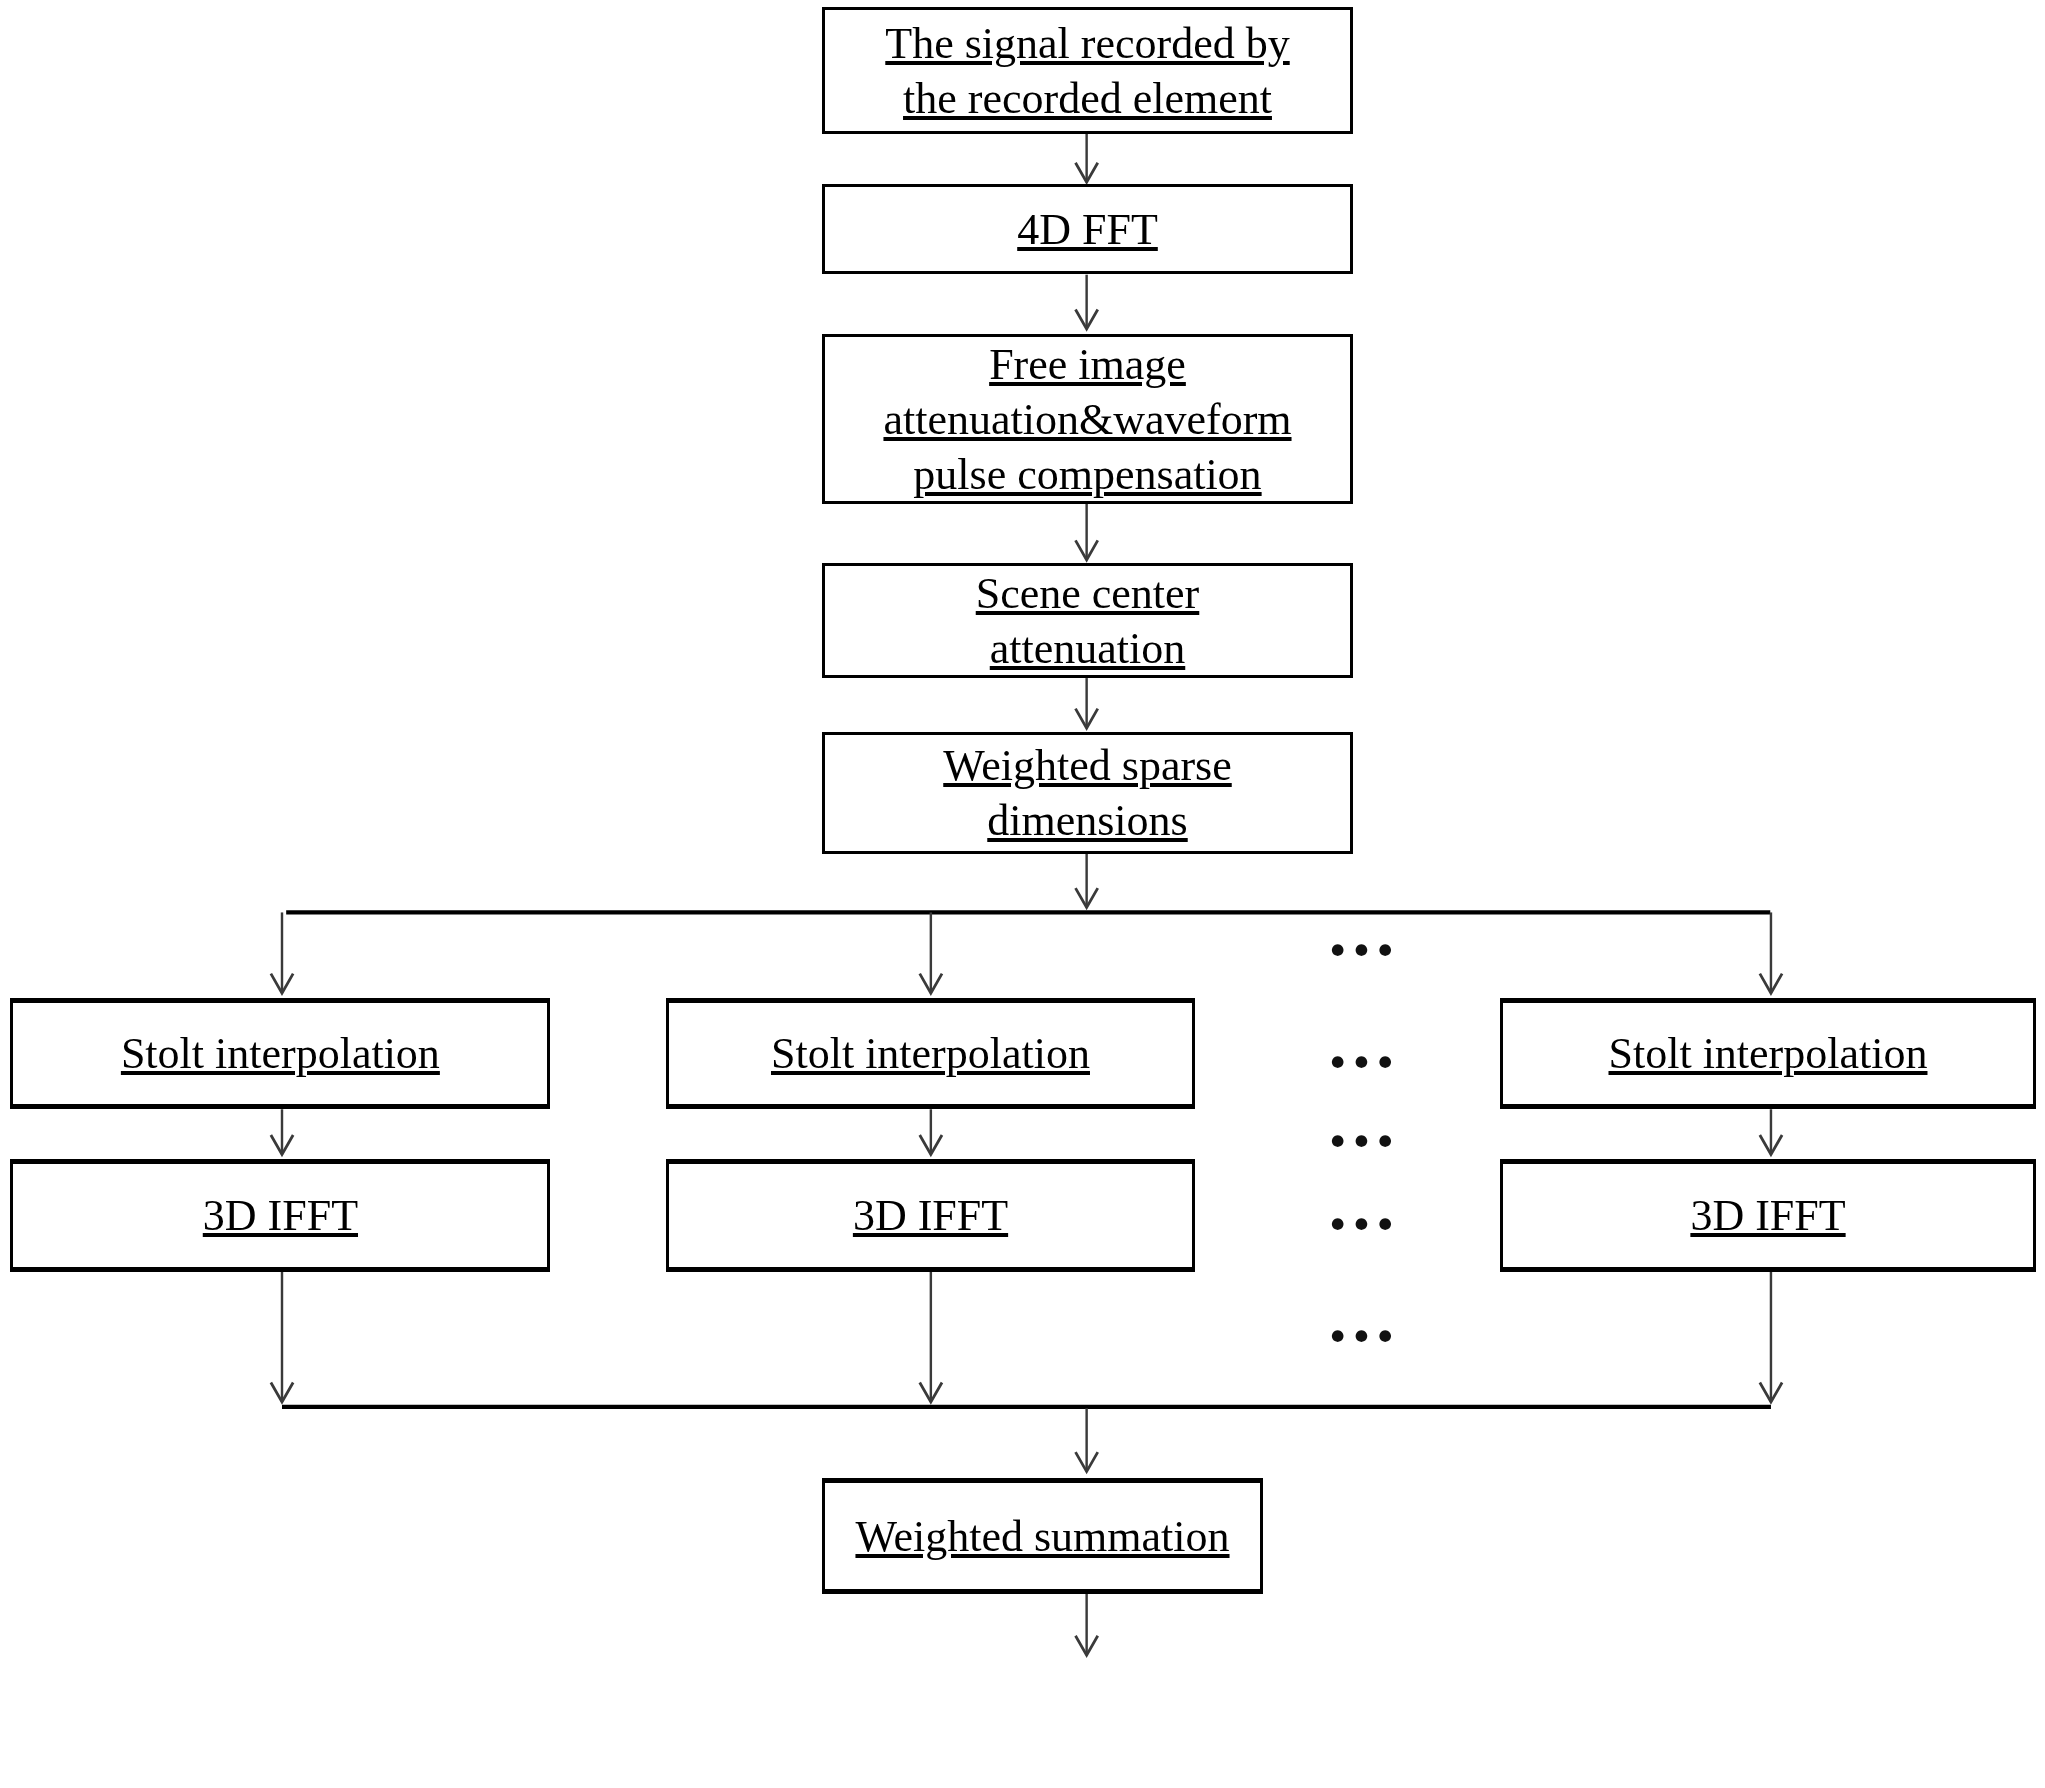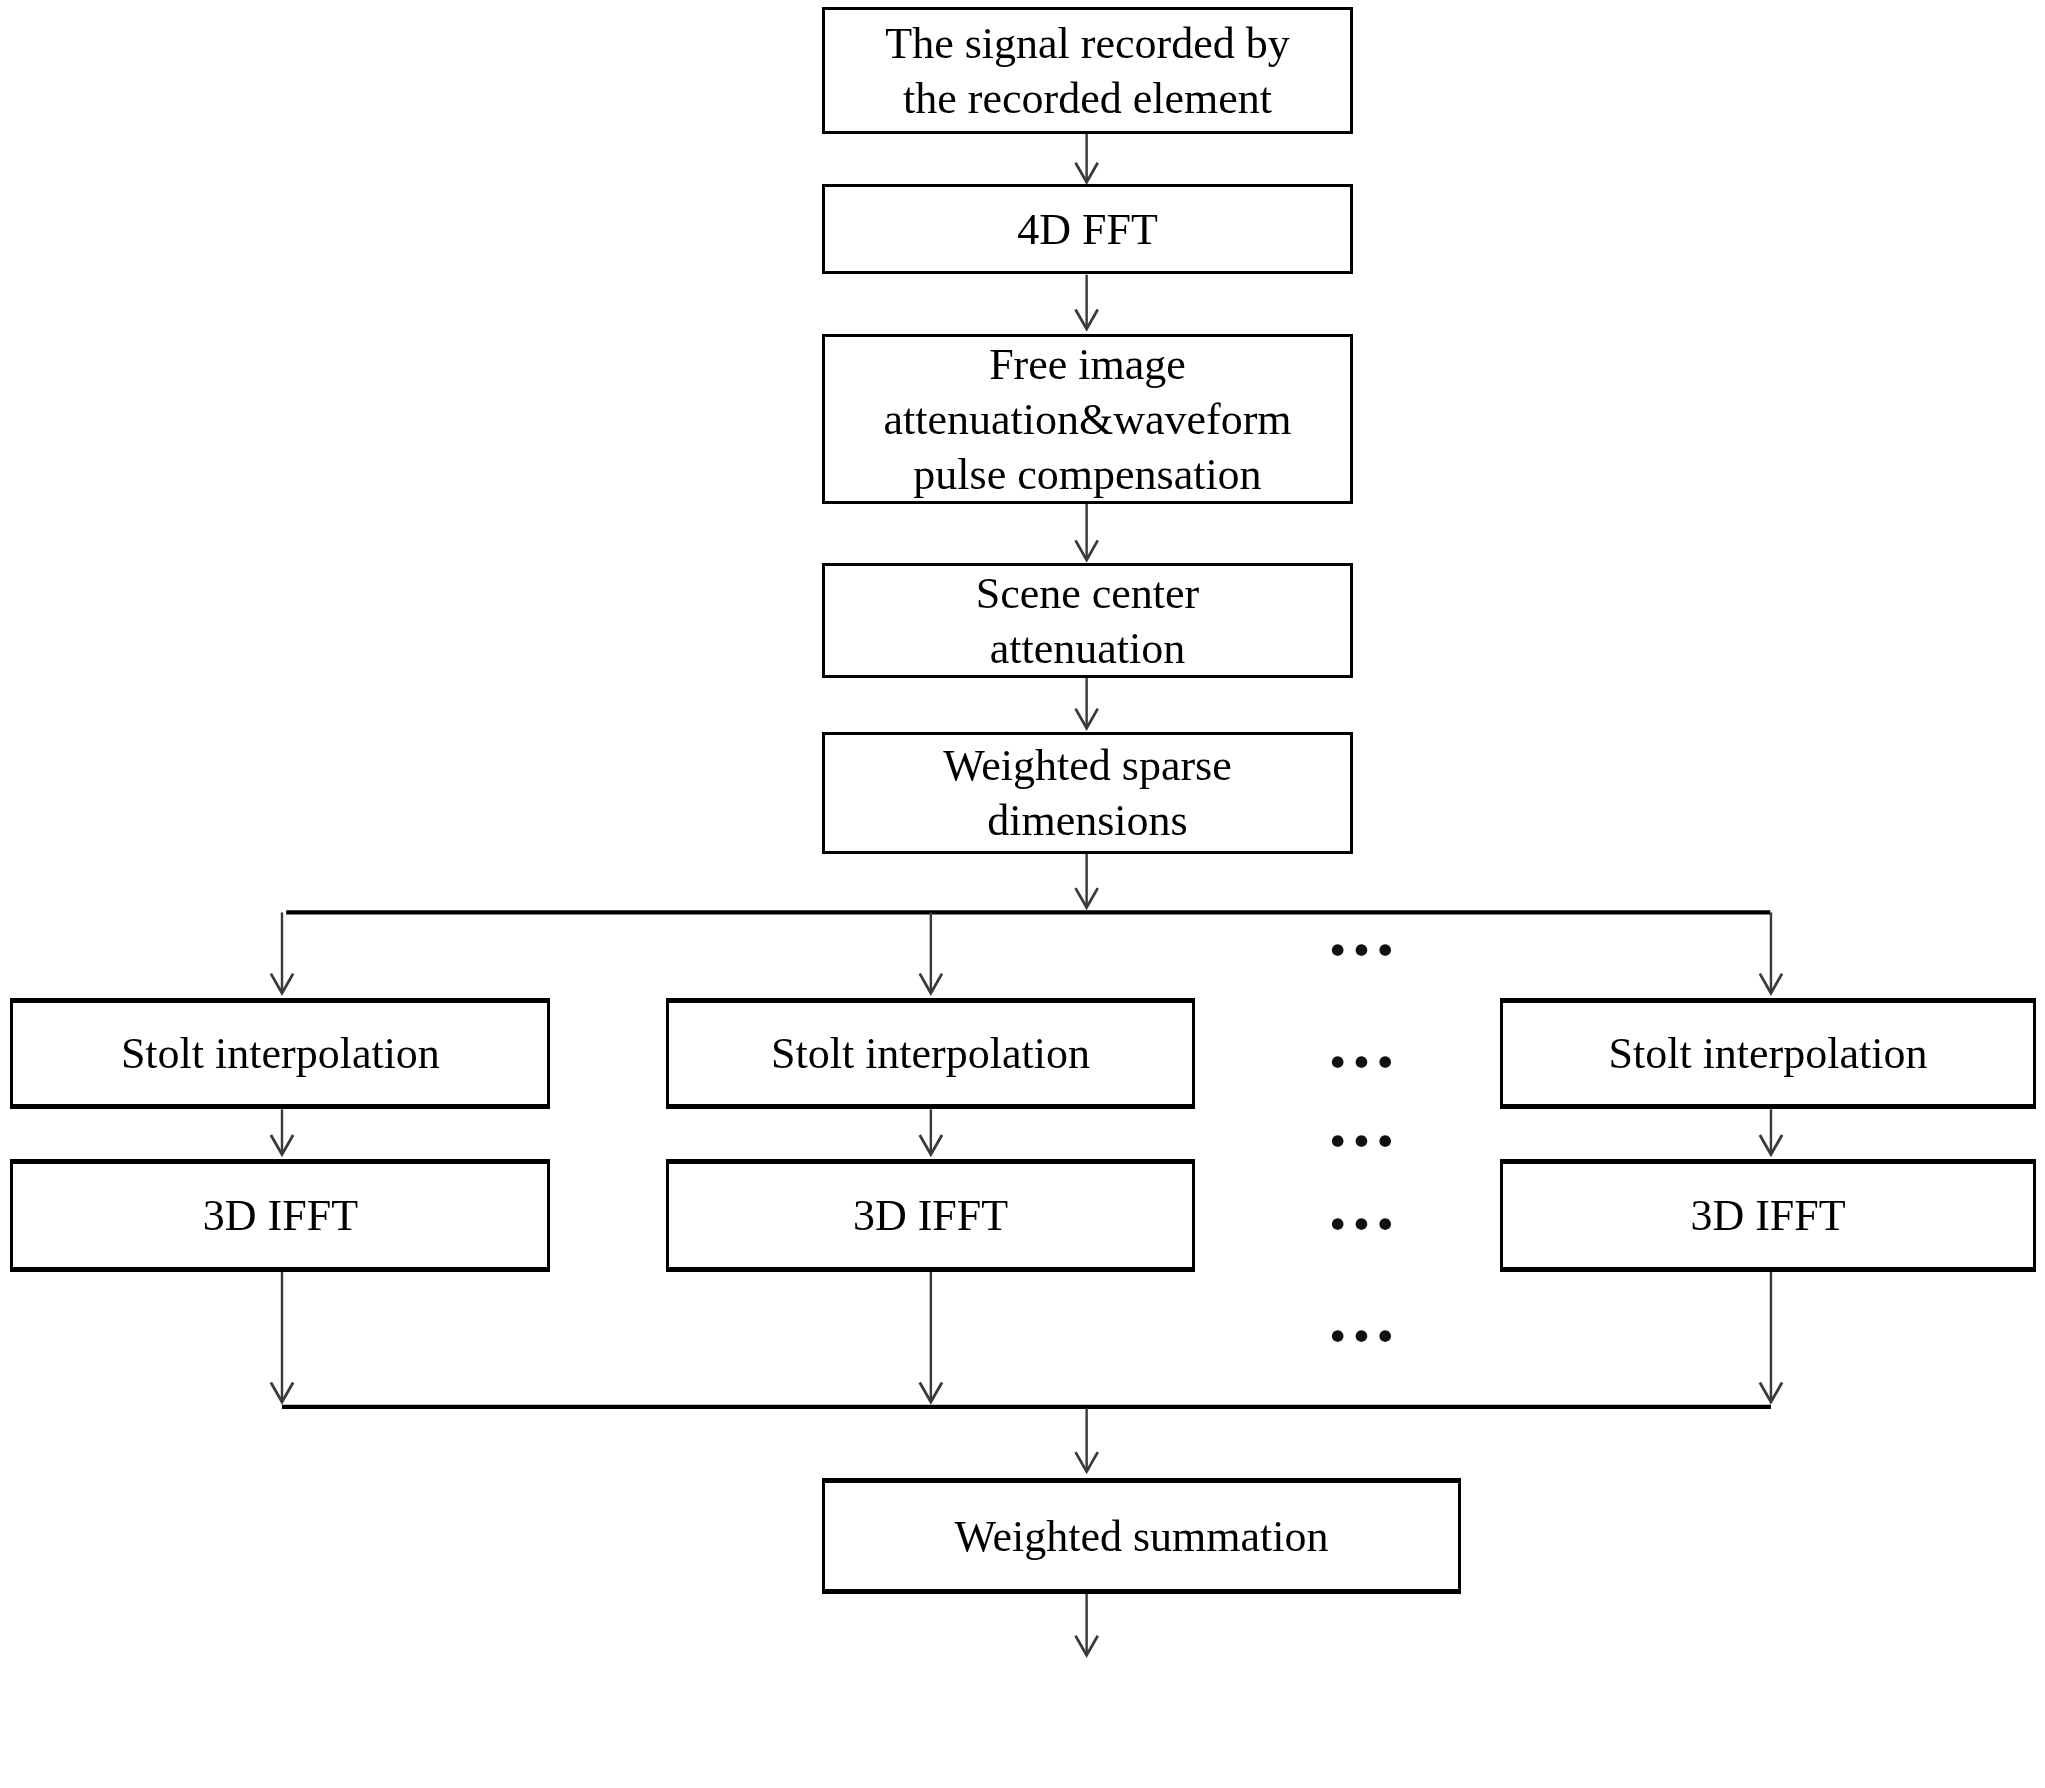--- a/index.html
+++ b/index.html
@@ -9,21 +9,21 @@
   #stage{position:relative;width:2046px;height:1788px;background:var(--bg);overflow:hidden;}
   .wires{position:absolute;left:0;top:0;pointer-events:none;}
   .cline{stroke:var(--line);stroke-width:3.5;fill:none;}
   .chev{stroke:var(--line);stroke-width:4;fill:none;stroke-linejoin:miter;}
   .hline{stroke:var(--border);stroke-width:6;fill:none;}
   .box{
     position:absolute;box-sizing:border-box;
     border:3.5px solid var(--border);background:var(--bg);
     display:flex;flex-direction:column;align-items:center;justify-content:center;
     text-align:center;font-family:"Liberation Serif",serif;
-    font-size:44px;line-height:55px;color:var(--text);
+    font-size:44px;line-height:55px;color:var(--text);text-decoration:underline;
   }
   .b-thick{border-top-width:5.6px;border-bottom-width:5.6px;}
   .ln{white-space:nowrap;}
   .dots{
     position:absolute;font-family:"DejaVu Sans",sans-serif;
     font-size:15.3px;letter-spacing:10.4px;color:#111;line-height:1;
     white-space:nowrap;
   }
 </style>
 </head>
@@ -114,21 +114,21 @@
   <div class="box b-thick" style="left:10.4px;top:1159px;width:540px;height:113px">
     <div class="ln">3D IFFT</div>
   </div>
   <div class="box b-thick" style="left:666px;top:1159px;width:529px;height:113px">
     <div class="ln">3D IFFT</div>
   </div>
   <div class="box b-thick" style="left:1500px;top:1159px;width:536px;height:113px">
     <div class="ln">3D IFFT</div>
   </div>
 
-  <div class="box b-thick" style="left:822px;top:1478px;width:639px;height:116px">
+  <div class="box b-thick" style="left:822px;top:1478px;width:441px;height:116px">
     <div class="ln">Weighted summation</div>
   </div>
 
 
   <div class="dots" style="left:1331px;top:942px">●●●</div>
   <div class="dots" style="left:1331px;top:1054px">●●●</div>
   <div class="dots" style="left:1331px;top:1133px">●●●</div>
   <div class="dots" style="left:1331px;top:1216px">●●●</div>
   <div class="dots" style="left:1331px;top:1328px">●●●</div>
 

